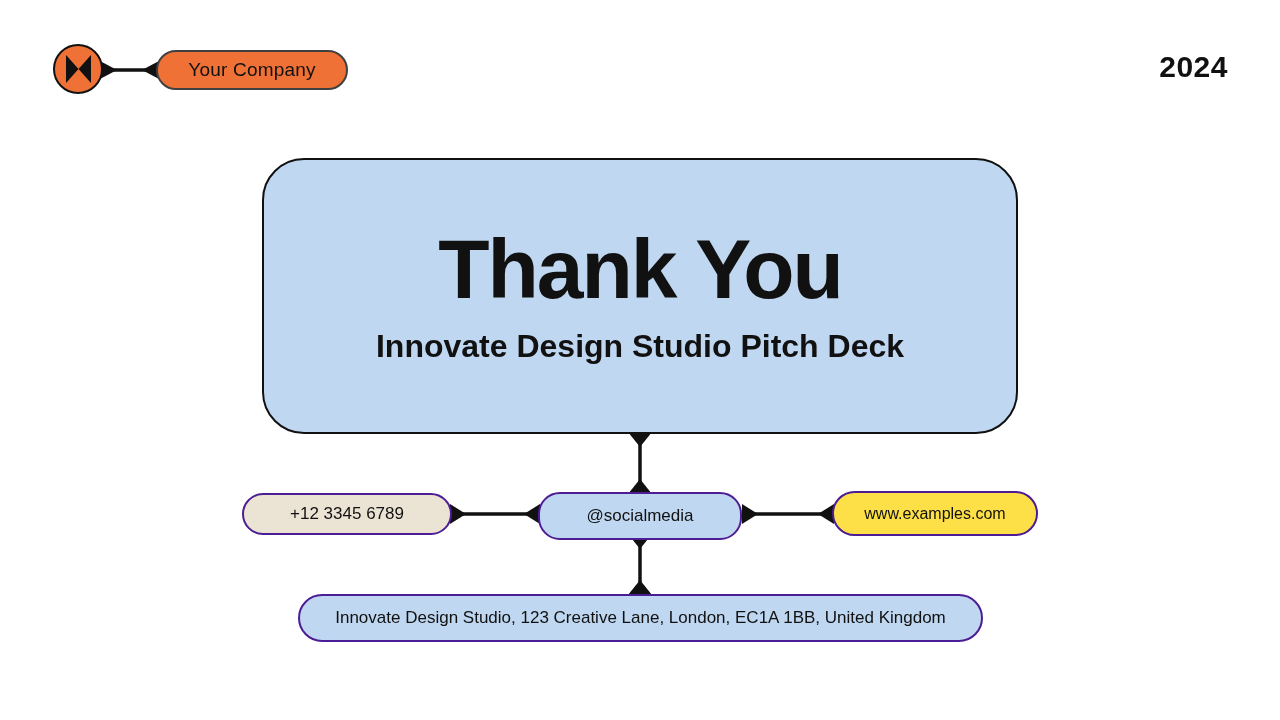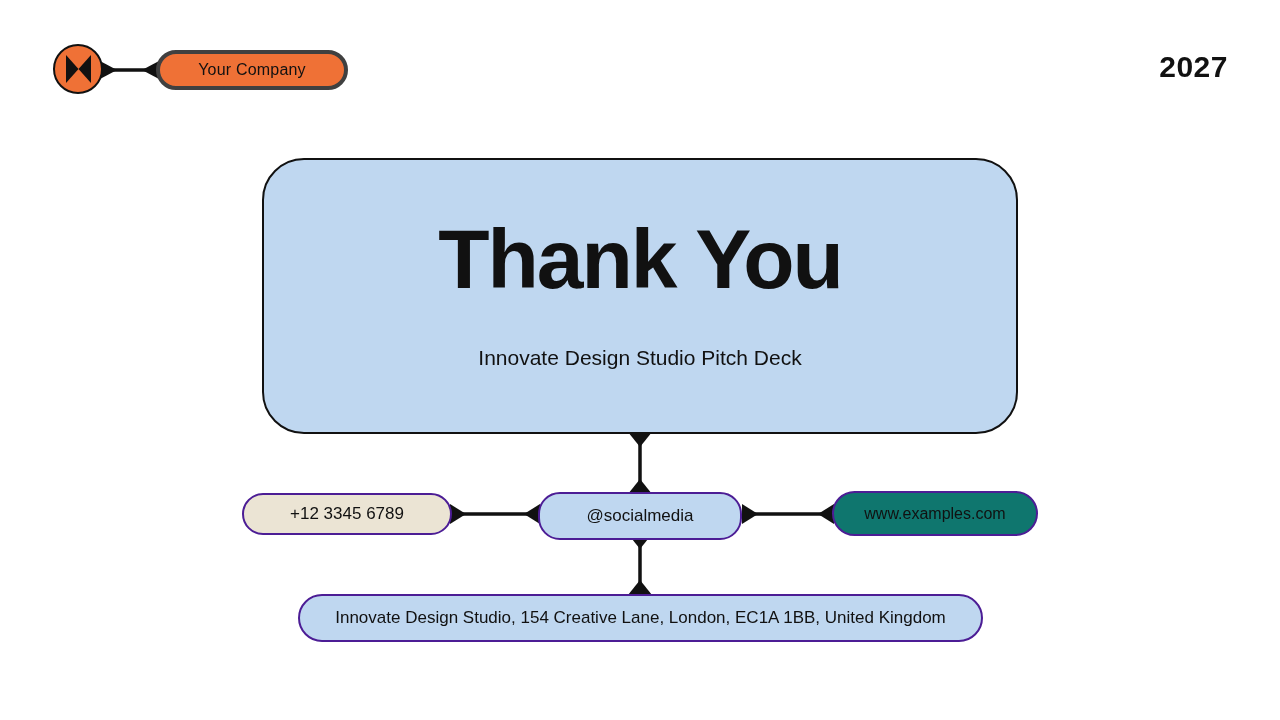--- a/index.html
+++ b/index.html
@@ -34,27 +34,27 @@
     box-sizing: border-box;
     display: flex;
     align-items: center;
     justify-content: center;
   }
   .company-pill {
     position: absolute;
     left: 156px; top: 50px;
     width: 192px; height: 40px;
     background: #EF7136;
-    border: 4px solid #404040;
+    border: 2px solid #404040;
     border-radius: 20px;
     box-sizing: border-box;
     display: flex;
     align-items: center;
     justify-content: center;
-    font-size: 16px;
+    font-size: 19px;
     letter-spacing: 0.2px;
   }
   .year {
     position: absolute;
     right: 52px; top: 50px;
     font-size: 30px;
     font-weight: 700;
     letter-spacing: 0.5px;
   }
   
@@ -70,27 +70,27 @@
     flex-direction: column;
     align-items: center;
     justify-content: center;
     gap: 16px;
   }
   .main-title {
     font-size: 84px;
     font-weight: 700;
     letter-spacing: -2px;
     line-height: 1;
-    margin: 12px;
+    margin: 0;
   }
   .main-subtitle {
-    font-size: 21px;
-    font-weight: 400;
+    font-size: 32px;
+    font-weight: 700;
     line-height: 1.2;
-    margin: 16px;
+    margin: 0;
   }
   
   .pill {
     position: absolute;
     box-sizing: border-box;
     border: 2px solid #4c1d95;
     display: flex;
     align-items: center;
     justify-content: center;
     font-size: 17px;
@@ -104,21 +104,21 @@
   }
   .pill-social {
     left: 538px; top: 492px;
     width: 204px; height: 48px;
     background: #BFD7F0;
     border-radius: 22px;
   }
   .pill-website {
     left: 832px; top: 491px;
     width: 206px; height: 45px;
-    background: #0f766e;
+    background: #fde047;
     border-radius: 23px;
     font-size: 16px;
   }
   .pill-address {
     left: 298px; top: 594px;
     width: 685px; height: 48px;
     background: #BFD7F0;
     border-radius: 24px;
     font-size: 17px;
   }
@@ -165,34 +165,34 @@
     <span style="display:flex;">
       <svg width="25" height="28" viewBox="0 0 25 28">
         <polygon points="0,0 0,28 12.5,14" fill="#111111"></polygon>
         <polygon points="25,0 25,28 12.5,14" fill="#111111"></polygon>
       </svg>
     </span>
   </div>
   <div class="company-pill">
     <span>Your Company</span>
   </div>
-  <div class="year">2027</div>
+  <div class="year">2024</div>
 
   <div class="main-card">
     <h1 class="main-title">Thank You</h1>
     <p class="main-subtitle">Innovate Design Studio Pitch Deck</p>
   </div>
 
   <div class="pill pill-phone">
     <span>+12 3345 6789</span>
   </div>
   <div class="pill pill-social">
     <span>@socialmedia</span>
   </div>
   <div class="pill pill-website">
     <span>www.examples.com</span>
   </div>
 
   <div class="pill pill-address">
-    <span>Innovate Design Studio, 154 Creative Lane, London, EC1A 1BB, United Kingdom</span>
+    <span>Innovate Design Studio, 123 Creative Lane, London, EC1A 1BB, United Kingdom</span>
   </div>
 
 </div>
 
 </body></html>

